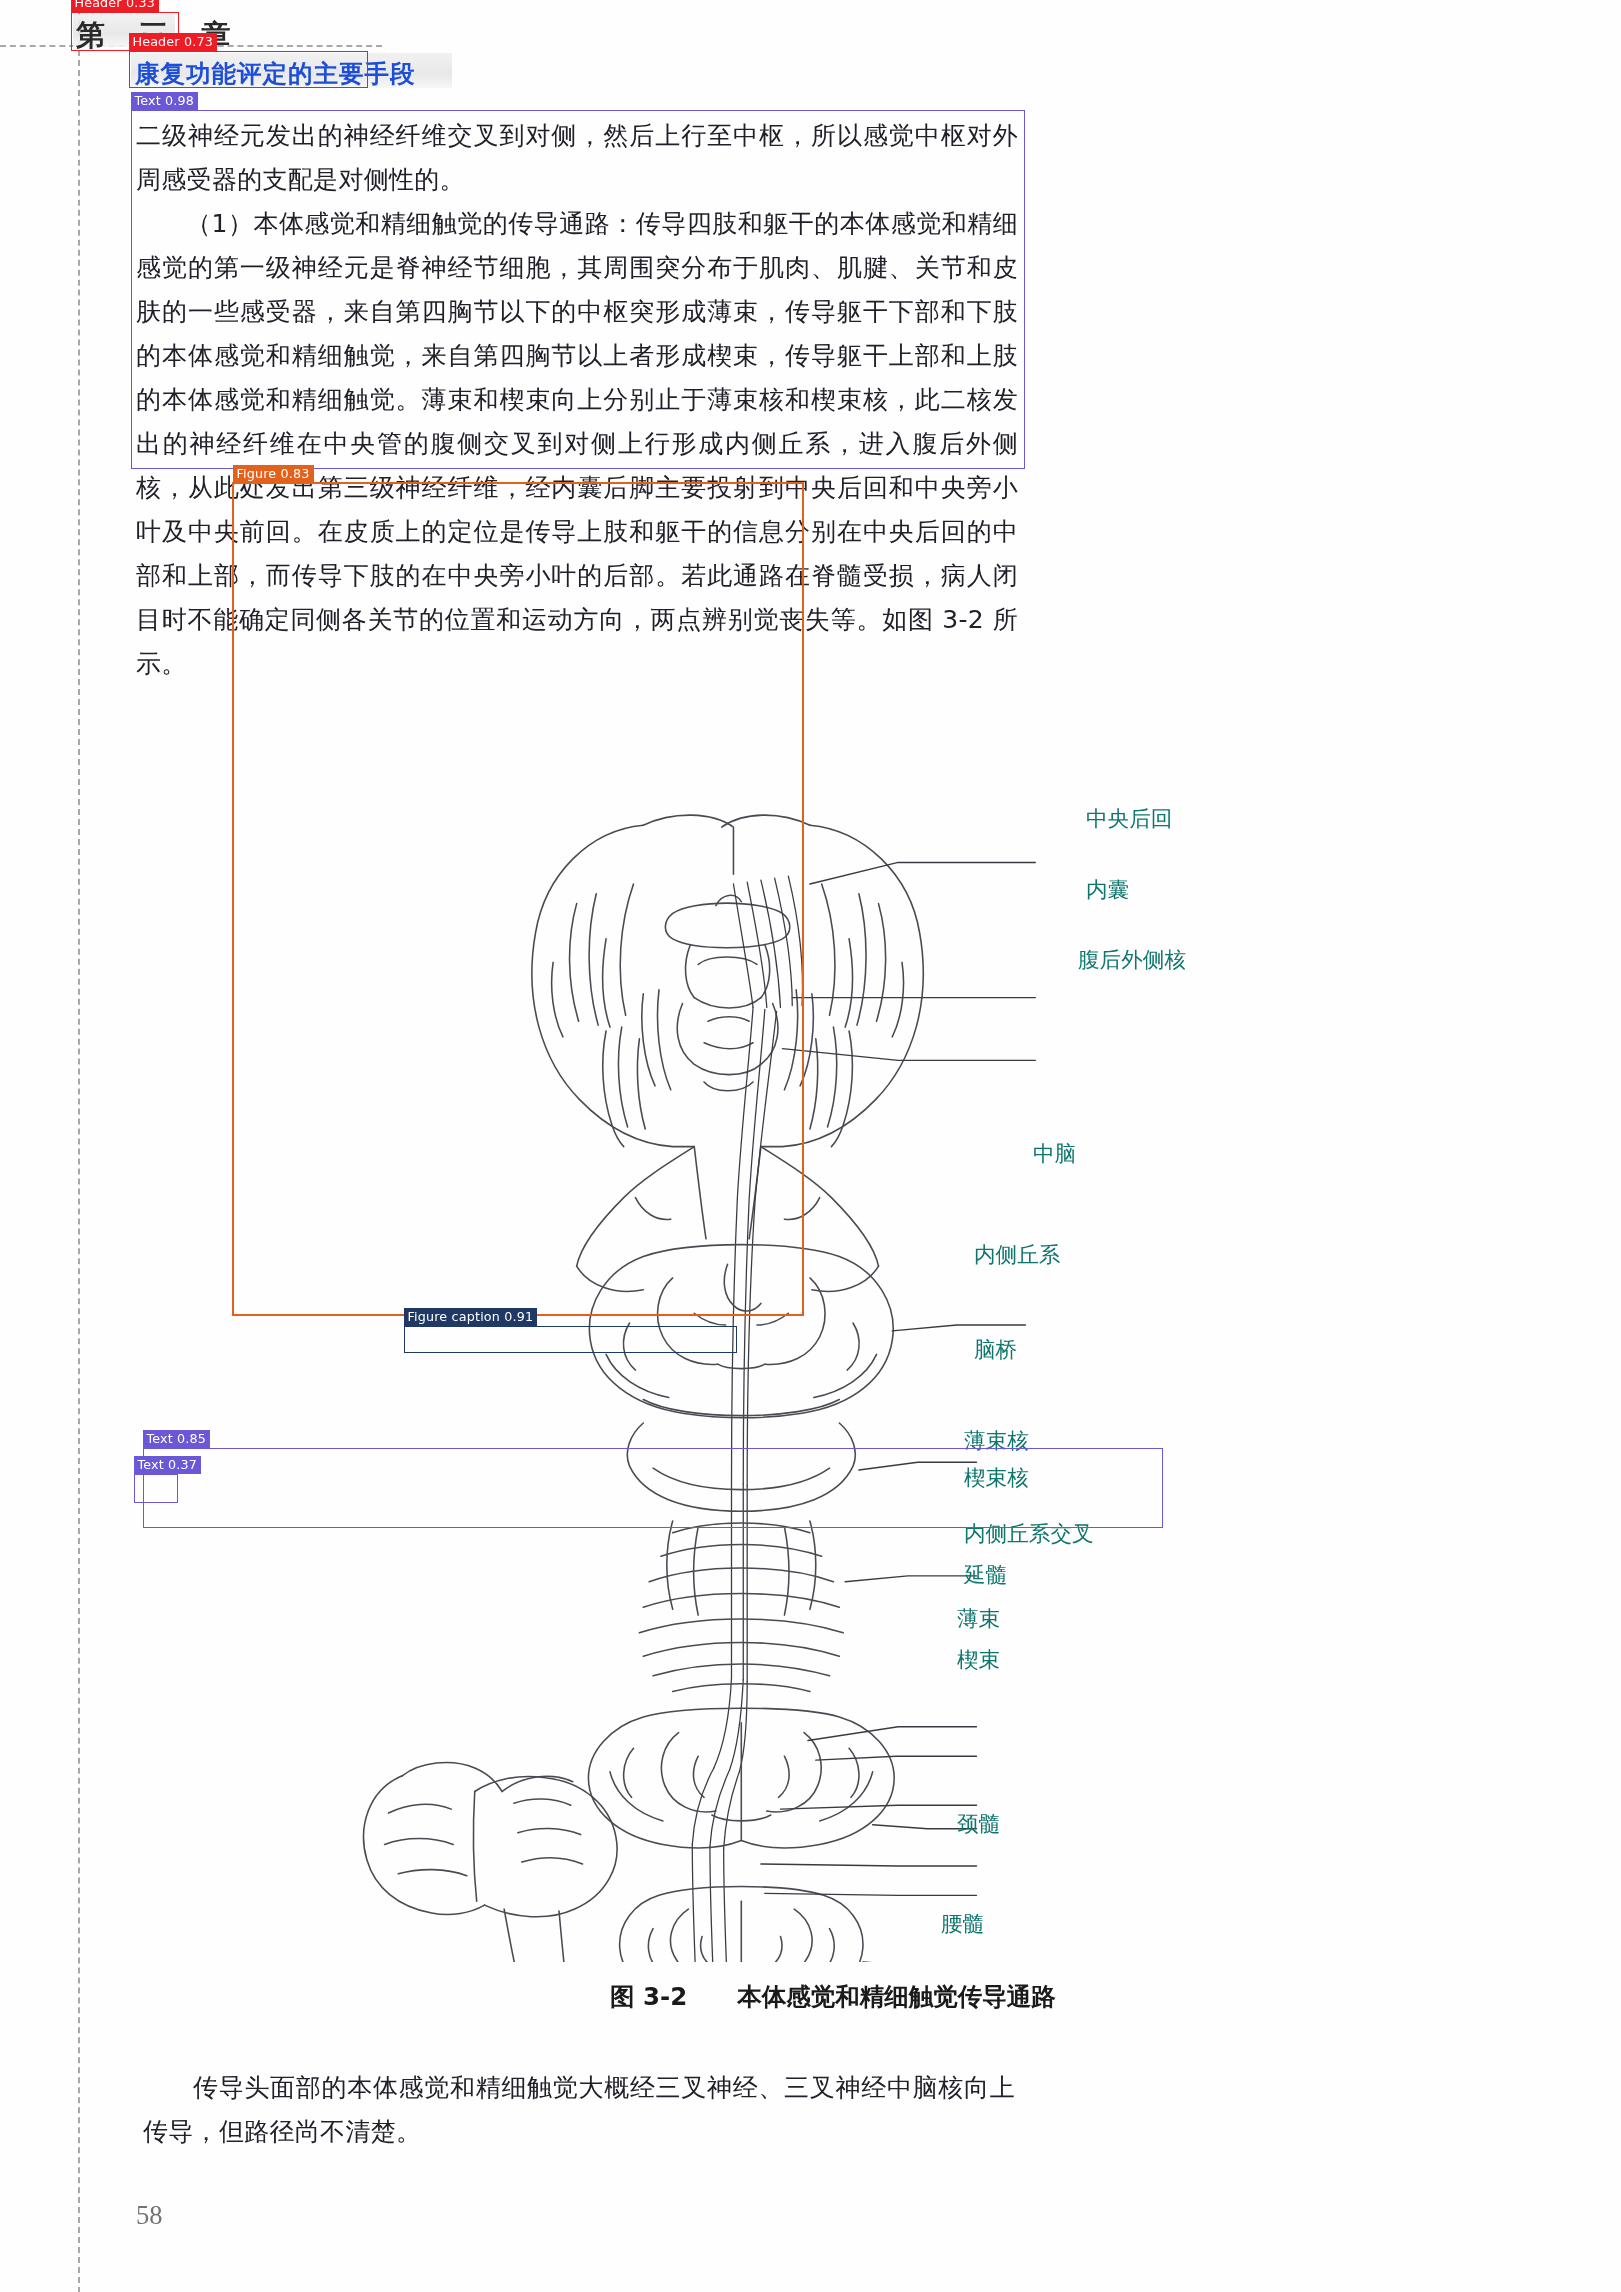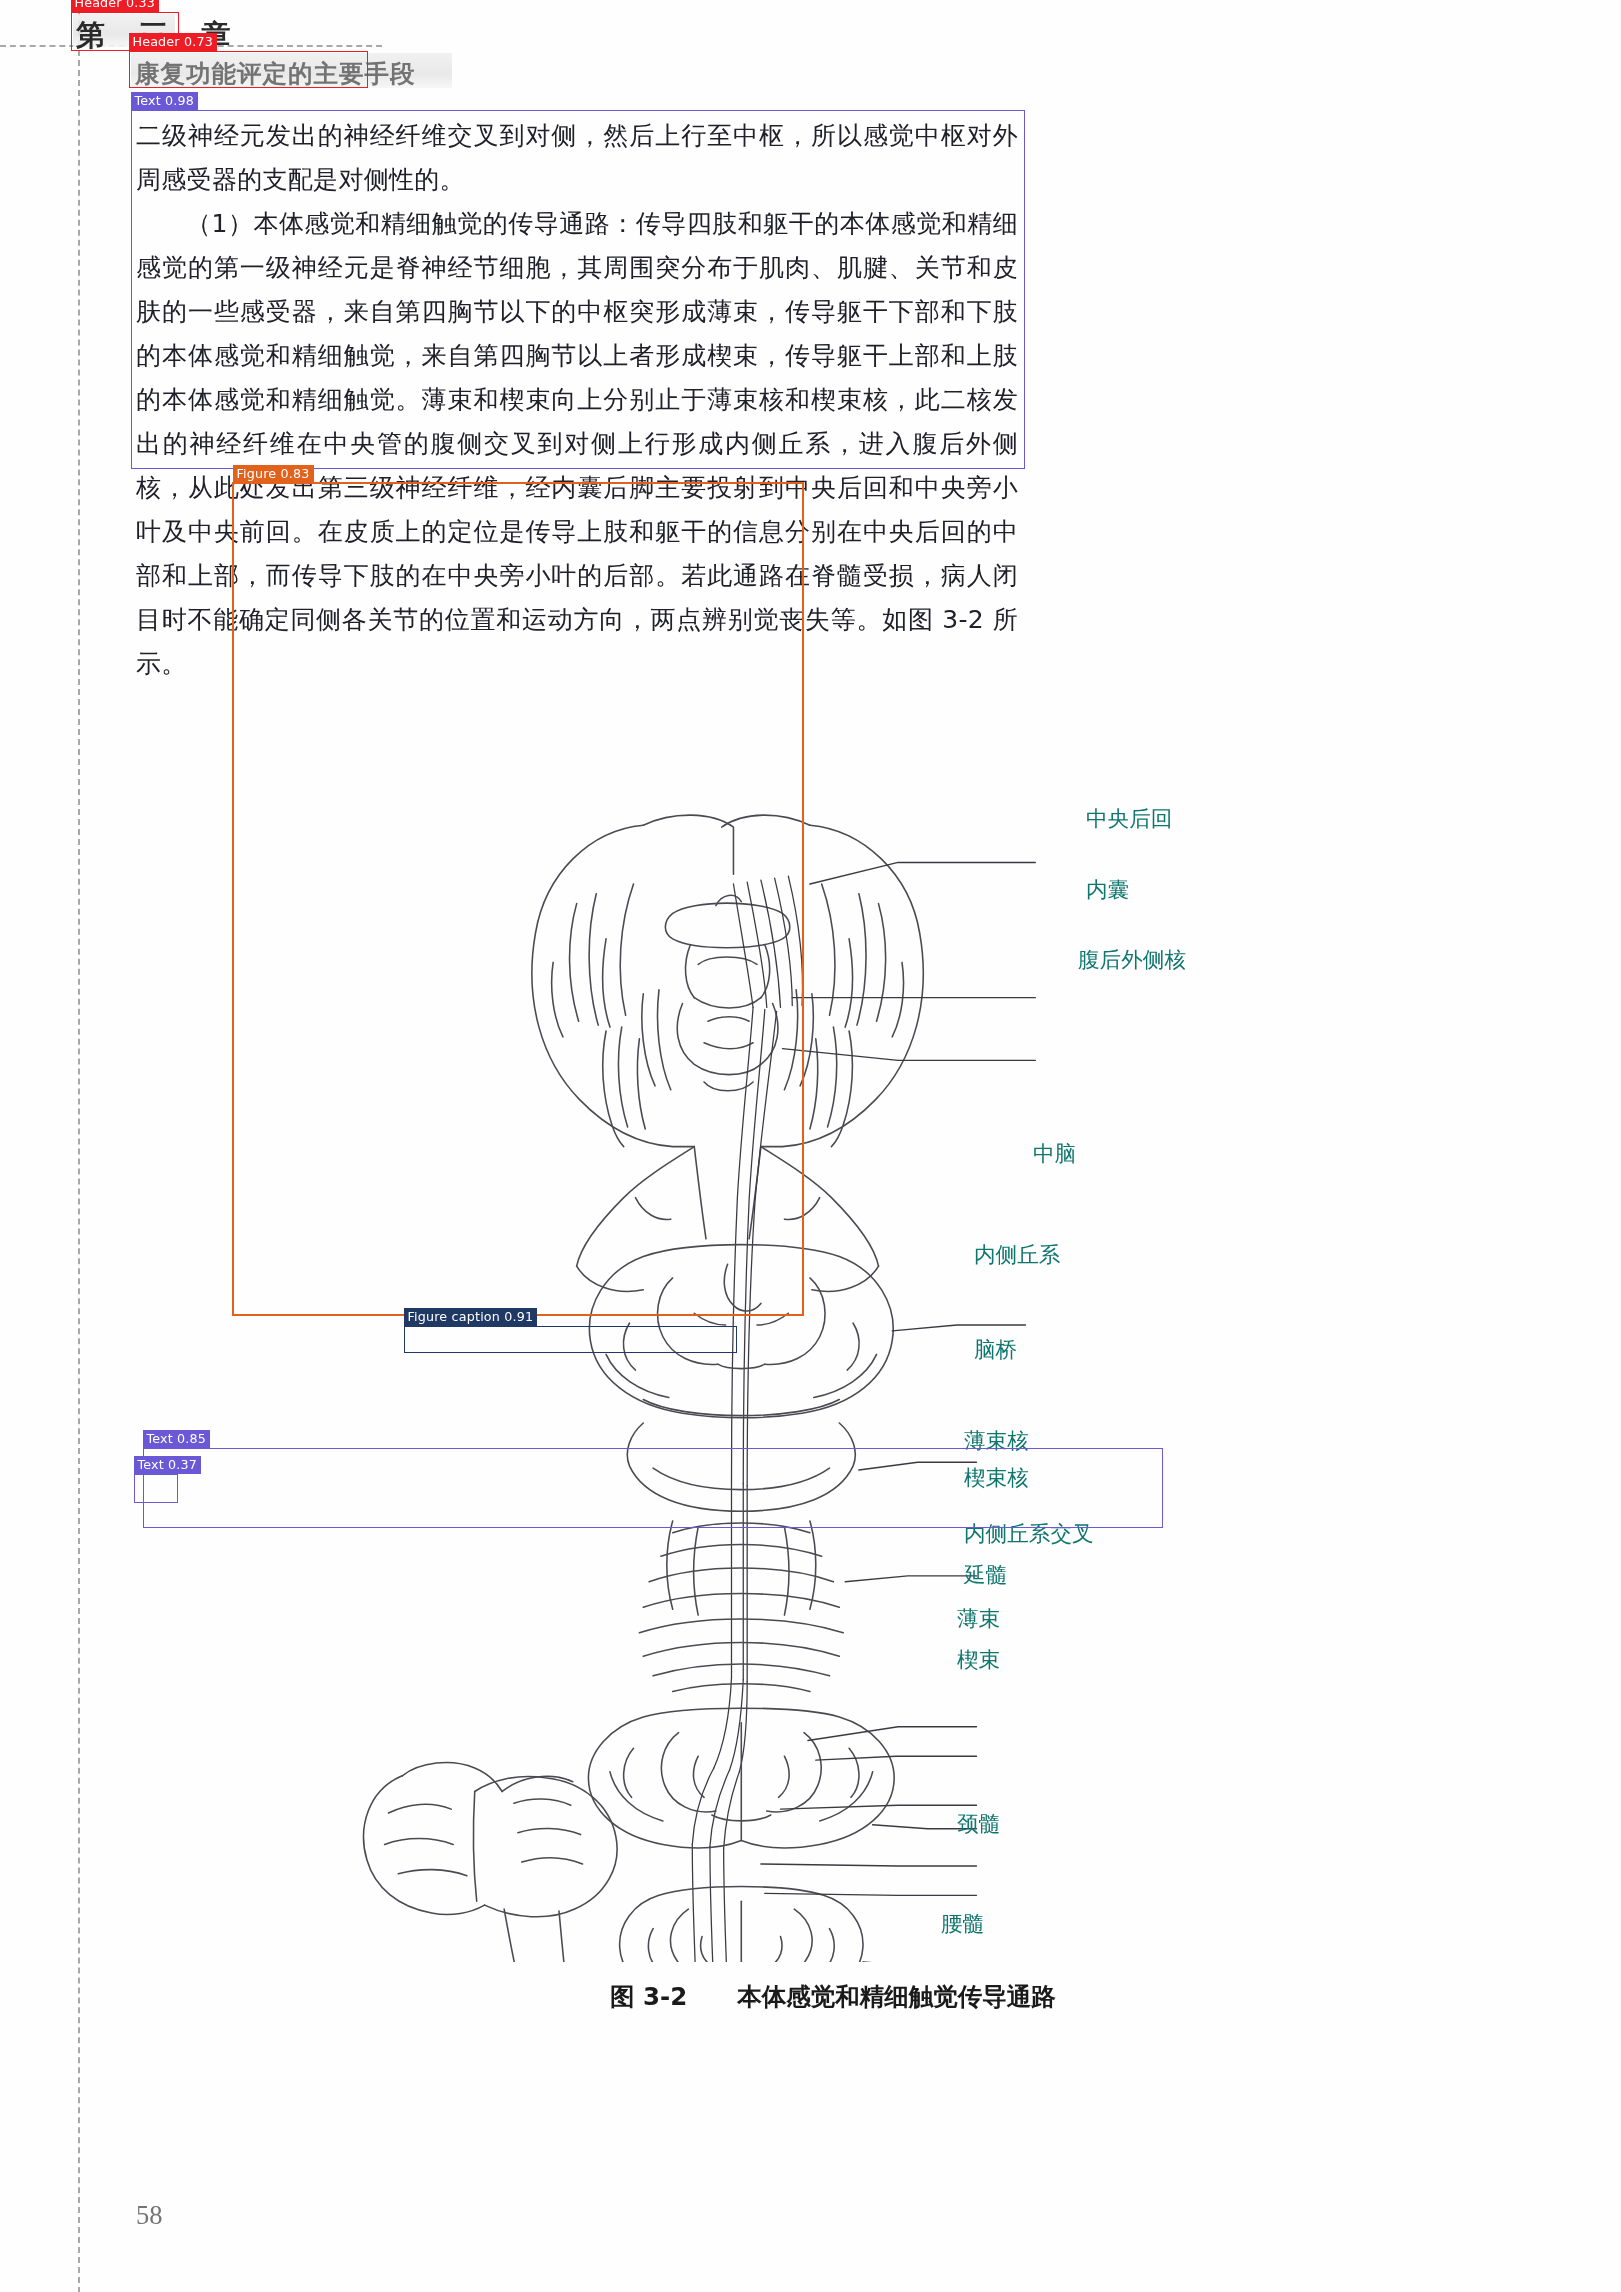--- a/index.html
+++ b/index.html
@@ -79,21 +79,21 @@
     color: #2a2a2a;
     white-space: nowrap;
   }
   .running-head {
     position: absolute;
     left: 135px;
     top: 57px;
     font-size: 24.5px;
     font-weight: 700;
     letter-spacing: 1px;
-    color: #737373;
+    color: #1d4ed8;
     white-space: nowrap;
   }
   .head-shade {
     position: absolute;
     background: linear-gradient(180deg, #f0f0f0 0%, #e6e6e6 60%, #f6f6f6 100%);
     opacity: .9;
   }
 
   .bodytext {
     position: absolute;
@@ -395,20 +395,23 @@
   <div class="fig-label cjk" style="left:957px;  top:1645px;">楔束</div>
   <div class="fig-label cjk" style="left:957px;  top:1809px;">颈髓</div>
   <div class="fig-label cjk" style="left:941px;  top:1909px;">腰髓</div>
 
   <div class="figcaption-text">
     <span>图 3-2</span>
     <span style="display:inline-block;width:33px"></span>
     <span>本体感觉和精细触觉传导通路</span>
   </div>
 
+  <div class="bodytext cjk" style="left:143px; top:2066px; width:872px;">
+    <p class="indent2">传导头面部的本体感觉和精细触觉大概经三叉神经、三叉神经中脑核向上传导，但路径尚不清楚。</p>
+  </div>
 
   <div class="page-number">58</div>
 
   <div class="det header" style="left:71px; top:11.8px; width:108px; height:39px;">
     <span class="det-label">Header 0.33</span>
   </div>
 
   <div class="det header" style="left:129px; top:51px; width:239px; height:37px;">
     <span class="det-label">Header 0.73</span>
   </div>

